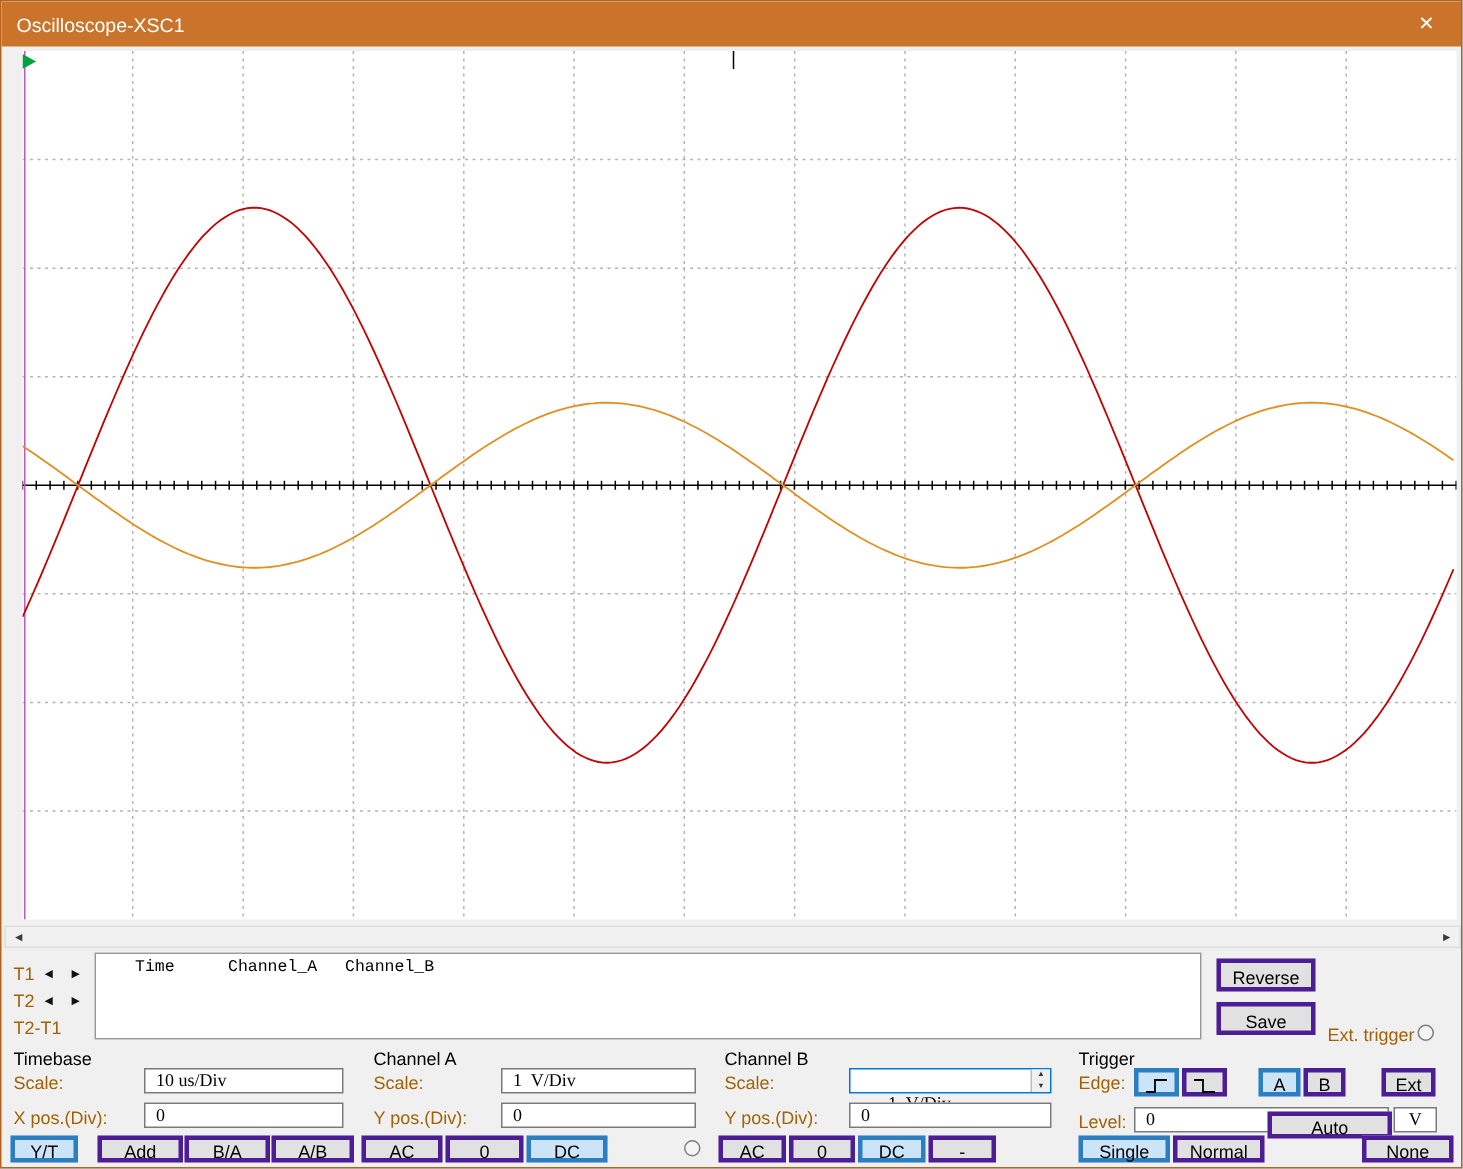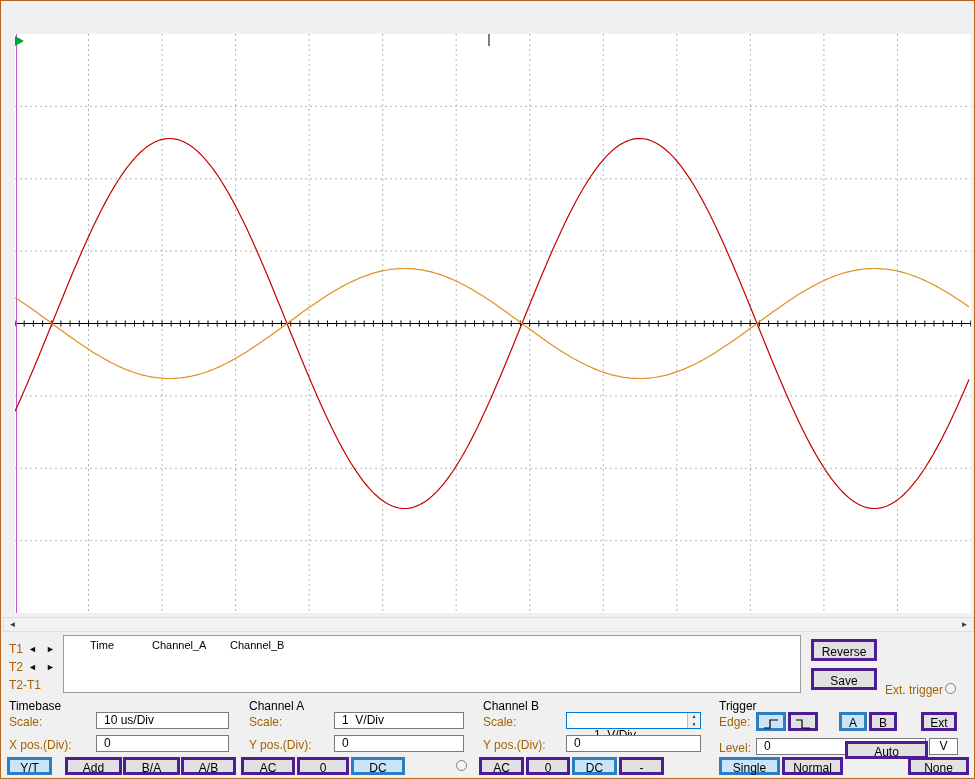--- a/index.html
+++ b/index.html
@@ -22,46 +22,50 @@
              background:#f1f1f1; border:1px solid #dedede; }
   .scroll-arrow { position:absolute; top:0; width:15px; height:13px; font-size:8px;
                   line-height:13px; text-align:center; color:#3c3c3c; }
 
   
   .readout { position:absolute; left:0; top:632px; width:975px; height:65px; }
   .lbl { position:absolute; font-size:12px; color:#a16207; white-space:pre; }
   .mini { position:absolute; font-size:9px; color:#111; line-height:12px; }
   .rbox { position:absolute; left:62px; top:2px; width:738px; height:58px;
           background:#fff; border:1px solid #9a9a9a; }
-  .rhead { position:absolute; top:3px; font-size:11px; color:#000; }
+  .rhead { position:absolute; top:3px; font-size:11px; color:#000;font-family:Liberation Mono, monospace; }
   .led { position:absolute; width:11px; height:11px; border:1px solid #7e7e7e;
          border-radius:50%; background:#f5f5f5; }
 
   
   .btn { position:absolute; height:18px; background:#e1e1e1; border:3px solid #4c1d95;
          font-size:12px; line-height:16px; text-align:center; color:#000; }
   .btn.sel { background:#cce4f7; border-color:#2d7dc1; }
   .tb { position:absolute; height:17px; background:#fff; border:1px solid #7a7a7a;
-        font-size:12px; line-height:15px; padding:0 7px; color:#000; white-space:pre; }
+        font-size:12px; line-height:15px; padding:0 7px; color:#000; white-space:pre;font-family:Liberation Serif, serif; }
   .tb.focus { border-color:#0078d7; }
   .spin { position:absolute; right:0; top:0; bottom:0; width:13px; display:flex;
           flex-direction:column; border-left:1px solid #bcbcbc; }
   .spin span { flex:1; font-size:5px; line-height:7px; text-align:center;
                background:#f0f0f0; color:#333; }
 
   
   .controls { position:absolute; left:0; top:697px; width:975px; height:82px; }
   .glbl { position:absolute; font-size:12px; color:#000; }
   .edge-ico { display:block; margin:3px auto 0; }
 </style>
 </head>
 <body>
 
 <div class="win">
 
+  <div class="titlebar">
+    <span class="title-text">Oscilloscope-XSC1</span>
+    <span class="close-btn">✕</span>
+  </div>
 
   <div class="plot">
     <svg id="scope-svg" width="956" height="579">
         <line x1="73.5" y1="0" x2="73.5" y2="579" stroke="#b4b4b4" stroke-width="1" stroke-dasharray="2 3"></line>
         <line x1="147.1" y1="0" x2="147.1" y2="579" stroke="#b4b4b4" stroke-width="1" stroke-dasharray="2 3"></line>
         <line x1="220.6" y1="0" x2="220.6" y2="579" stroke="#b4b4b4" stroke-width="1" stroke-dasharray="2 3"></line>
         <line x1="294.2" y1="0" x2="294.2" y2="579" stroke="#b4b4b4" stroke-width="1" stroke-dasharray="2 3"></line>
         <line x1="367.7" y1="0" x2="367.7" y2="579" stroke="#b4b4b4" stroke-width="1" stroke-dasharray="2 3"></line>
         <line x1="441.2" y1="0" x2="441.2" y2="579" stroke="#b4b4b4" stroke-width="1" stroke-dasharray="2 3"></line>
         <line x1="514.8" y1="0" x2="514.8" y2="579" stroke="#b4b4b4" stroke-width="1" stroke-dasharray="2 3"></line>

